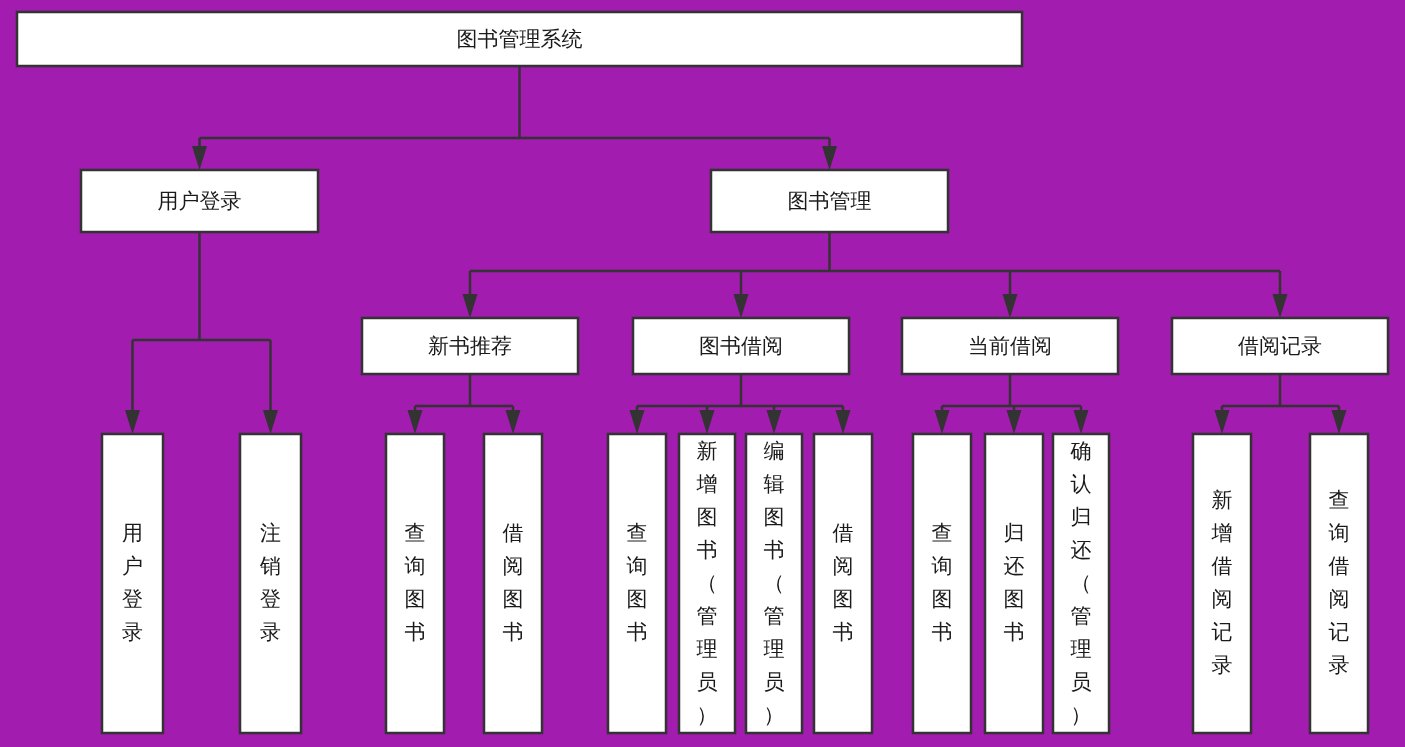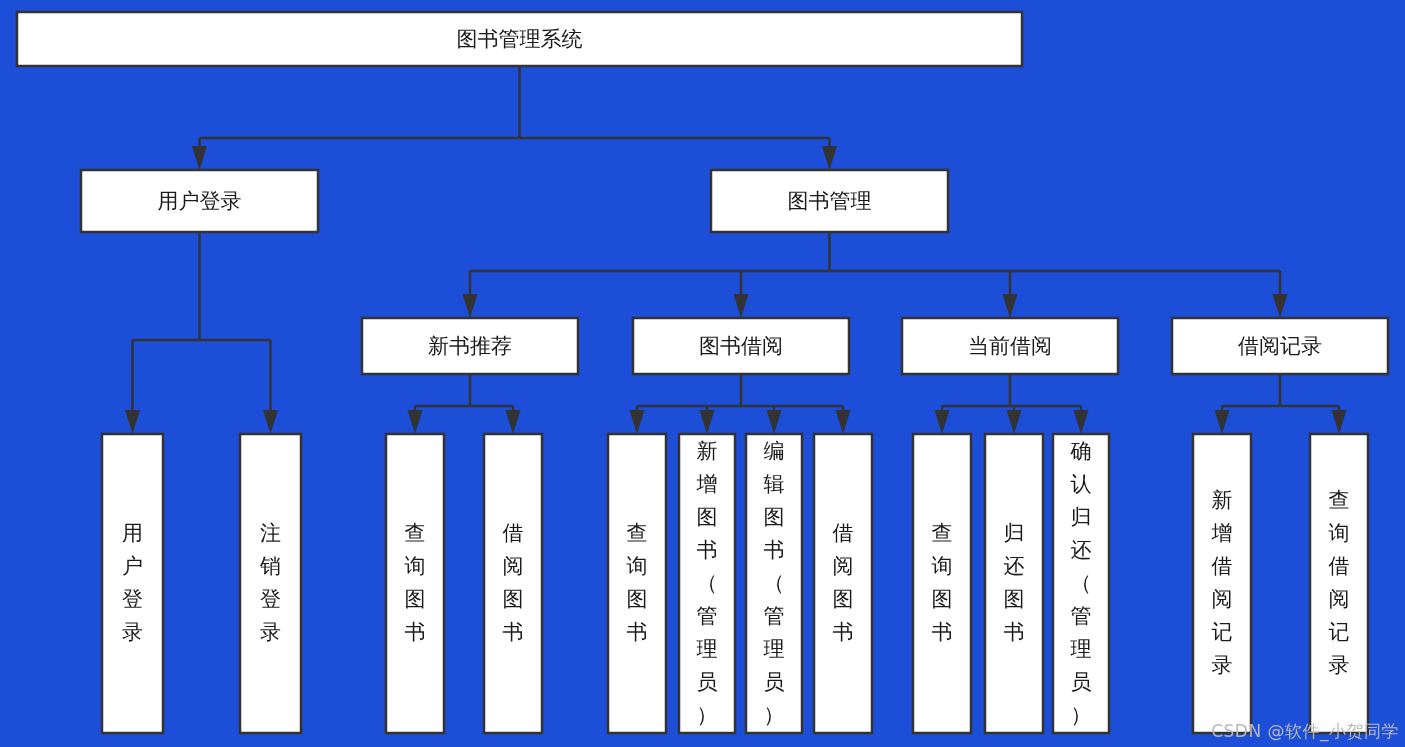--- a/index.html
+++ b/index.html
@@ -8,21 +8,21 @@
     padding: 0;
     background: #ffffff;
   }
   body {
     font-family: "DejaVu Sans", "Liberation Sans", sans-serif;
   }
   #diagram-root {
     position: relative;
     width: 1405px;
     height: 747px;
-    background: #1d4ed8;
+    background: #a21caf;
     overflow: hidden;
   }
   svg#tree-svg {
     position: absolute;
     left: 0;
     top: 0;
     width: 1405px;
     height: 747px;
     display: block;
   }
@@ -215,14 +215,13 @@
         <g>
           <rect x="1193" y="434" width="58" height="299" class="node-box"></rect>
           <text x="1222" y="507" class="node-label-vertical"><tspan x="1222" dy="0">新</tspan><tspan x="1222" dy="33">增</tspan><tspan x="1222" dy="33">借</tspan><tspan x="1222" dy="33">阅</tspan><tspan x="1222" dy="33">记</tspan><tspan x="1222" dy="33">录</tspan></text>
         </g>
         <g>
           <rect x="1310" y="434" width="58" height="299" class="node-box"></rect>
           <text x="1339" y="507" class="node-label-vertical"><tspan x="1339" dy="0">查</tspan><tspan x="1339" dy="33">询</tspan><tspan x="1339" dy="33">借</tspan><tspan x="1339" dy="33">阅</tspan><tspan x="1339" dy="33">记</tspan><tspan x="1339" dy="33">录</tspan></text>
         </g>
       </g>
   </svg>
-  <div class="watermark">CSDN @软件_小贺同学</div>
 </div>
 
 </body></html>

